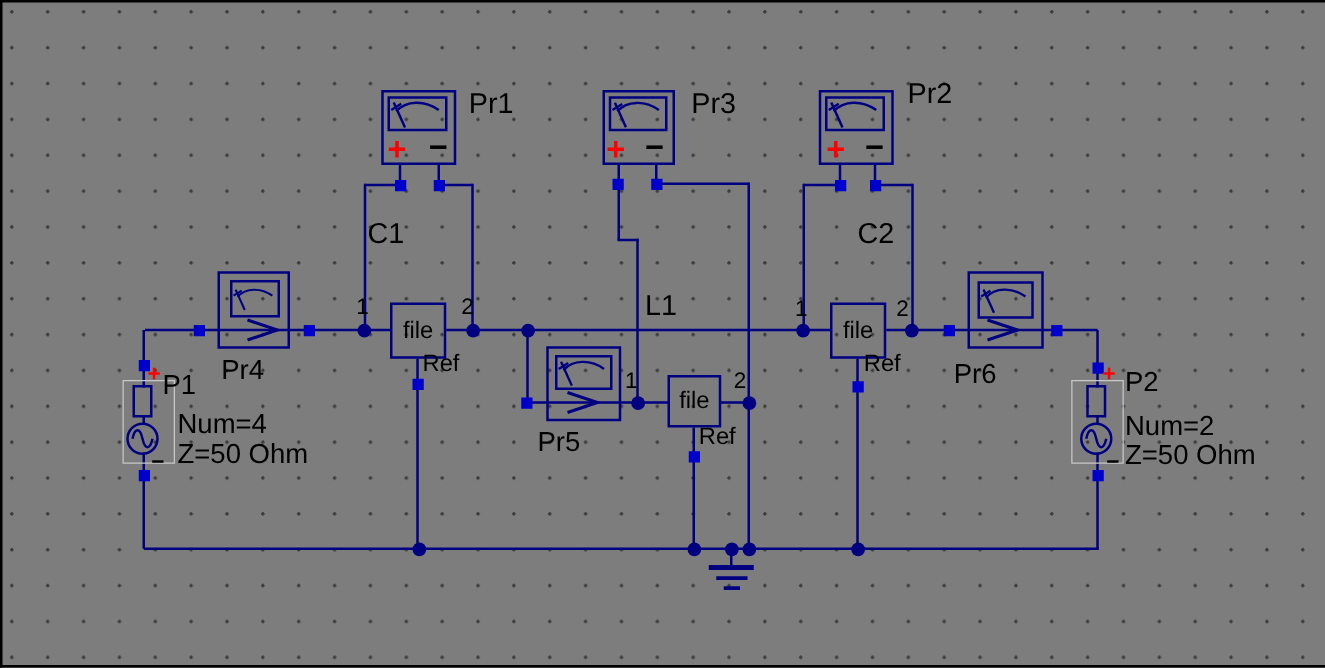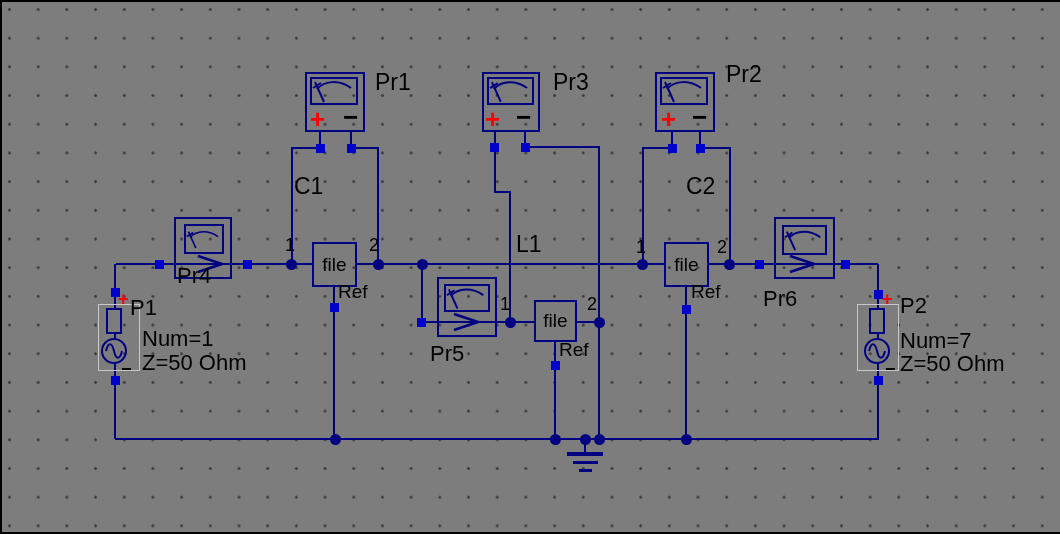--- a/index.html
+++ b/index.html
@@ -156,21 +156,21 @@
   <div class="mdisp" style="left:182px;top:222px;width:36px;height:26px">
     <svg width="36" height="26" viewBox="0 0 44 24">
       <path d="M1,9 L9,4" stroke="#000080" stroke-width="2" fill="none"></path>
       <path d="M12,23 L3,3" stroke="#000080" stroke-width="2" fill="none"></path>
       <path d="M5,10 C13,1 28,1 39,9" stroke="#000080" stroke-width="2" fill="none"></path>
     </svg>
   </div>
   <svg style="position:absolute;left:194px;top:252px" width="28" height="20" viewBox="0 0 28 20">
     <path d="M2,2 L26,10 L2,18" stroke="#000080" stroke-width="2.5" fill="none"></path>
   </svg>
-  <div class="lbl" style="left:175px;top:262px">Pr4</div>
+  <div class="lbl" style="left:175px;top:282px">Pr4</div>
 
   <div class="obox" style="left:435px;top:275px;width:56px;height:56px"></div>
   <div class="mdisp" style="left:442px;top:282px;width:42px;height:24px">
     <svg width="42" height="24" viewBox="0 0 44 24">
       <path d="M1,9 L9,4" stroke="#000080" stroke-width="2" fill="none"></path>
       <path d="M12,23 L3,3" stroke="#000080" stroke-width="2" fill="none"></path>
       <path d="M5,10 C13,1 28,1 39,9" stroke="#000080" stroke-width="2" fill="none"></path>
     </svg>
   </div>
   <svg style="position:absolute;left:450px;top:310px" width="28" height="20" viewBox="0 0 28 20">
@@ -217,28 +217,28 @@
 
   <div class="selrect" style="left:96px;top:302px;width:40px;height:65px"></div>
   <div class="obox" style="left:104px;top:306px;width:12px;height:22px"></div>
   <svg style="position:absolute;left:98px;top:335px" width="28" height="28" viewBox="0 0 28 28">
     <circle cx="14" cy="14" r="12" stroke="#000080" stroke-width="2" fill="none"></circle>
     <path d="M6,14 c2,-9 6,-9 8,0 c2,9 6,9 8,0" stroke="#000080" stroke-width="2" fill="none"></path>
   </svg>
   <span class="psign plus" style="left:116px;top:288px">+</span>
   <span class="psign minus" style="left:119px;top:358px">−</span>
   <div class="lbl" style="left:128px;top:294px">P1</div>
-  <div class="lbl" style="left:140px;top:325px">Num=1</div>
+  <div class="lbl" style="left:140px;top:325px">Num=4</div>
   <div class="lbl" style="left:140px;top:349px">Z=50 Ohm</div>
 
   <div class="selrect" style="left:855px;top:302px;width:40px;height:65px"></div>
   <div class="obox" style="left:867px;top:306px;width:12px;height:22px"></div>
   <svg style="position:absolute;left:861px;top:335px" width="28" height="28" viewBox="0 0 28 28">
     <circle cx="14" cy="14" r="12" stroke="#000080" stroke-width="2" fill="none"></circle>
     <path d="M6,14 c2,-9 6,-9 8,0 c2,9 6,9 8,0" stroke="#000080" stroke-width="2" fill="none"></path>
   </svg>
   <span class="psign plus" style="left:880px;top:288px">+</span>
   <span class="psign minus" style="left:883px;top:358px">−</span>
   <div class="lbl" style="left:898px;top:292px">P2</div>
-  <div class="lbl" style="left:898px;top:327px">Num=7</div>
+  <div class="lbl" style="left:898px;top:327px">Num=2</div>
   <div class="lbl" style="left:898px;top:350px">Z=50 Ohm</div>
 
 </div>
 
 </body></html>

